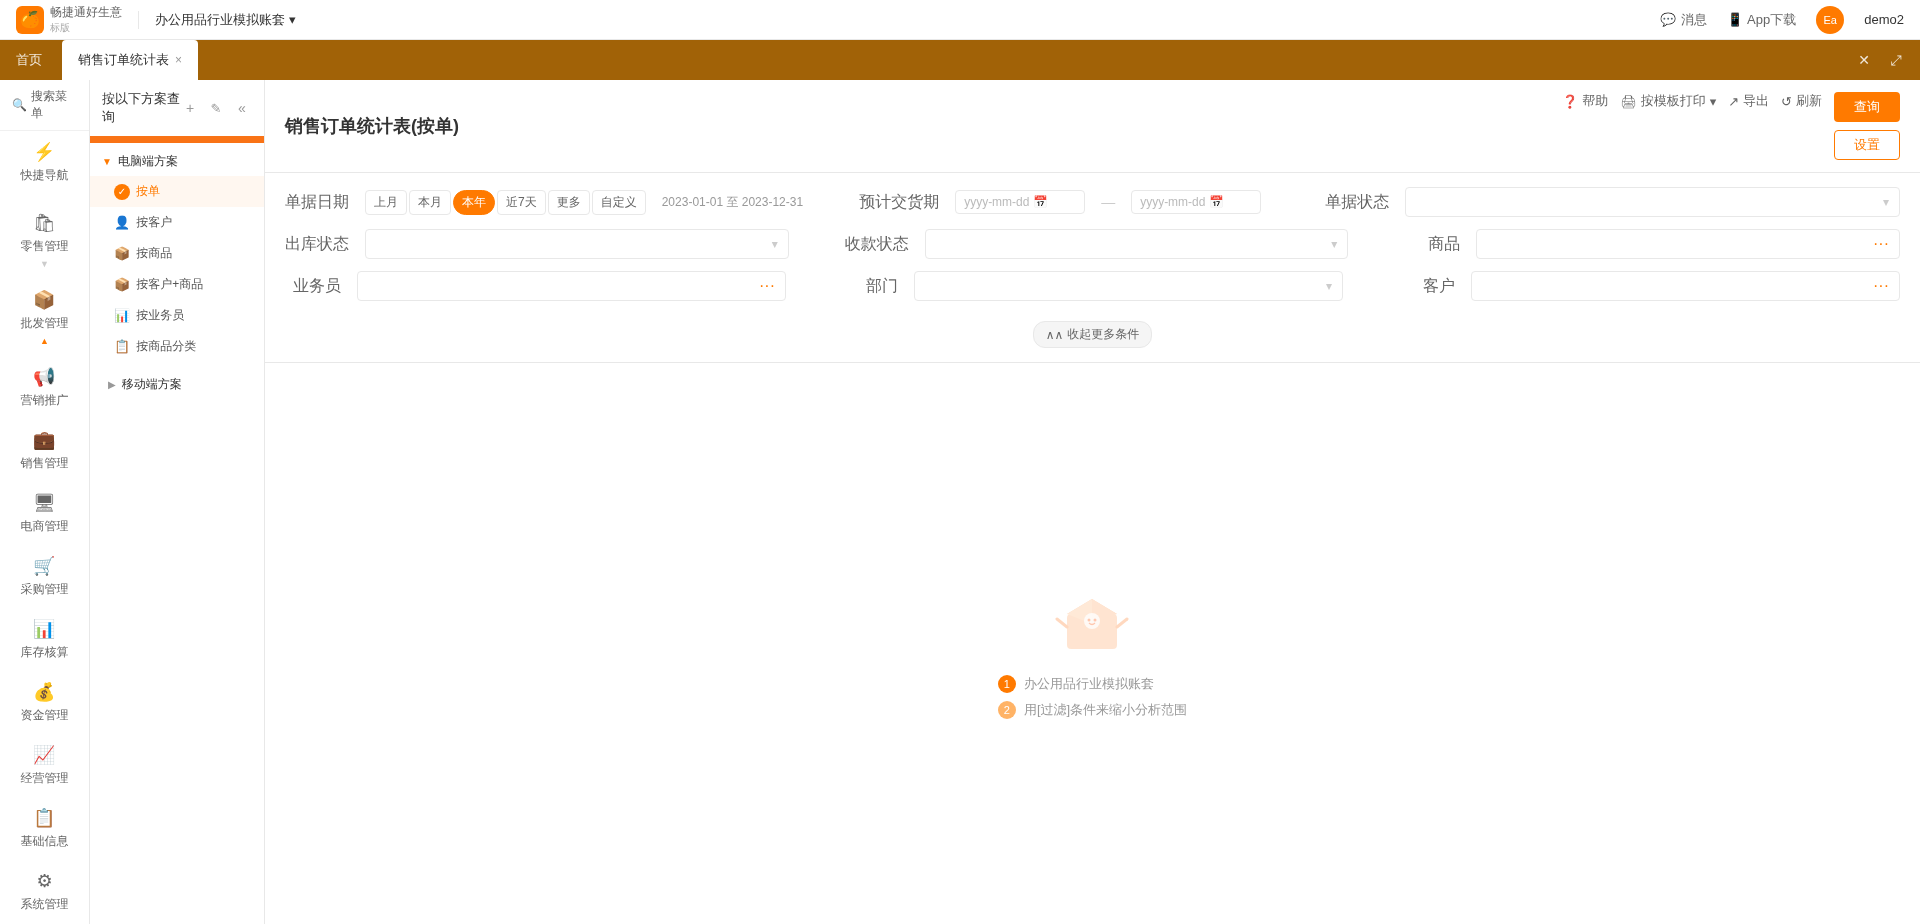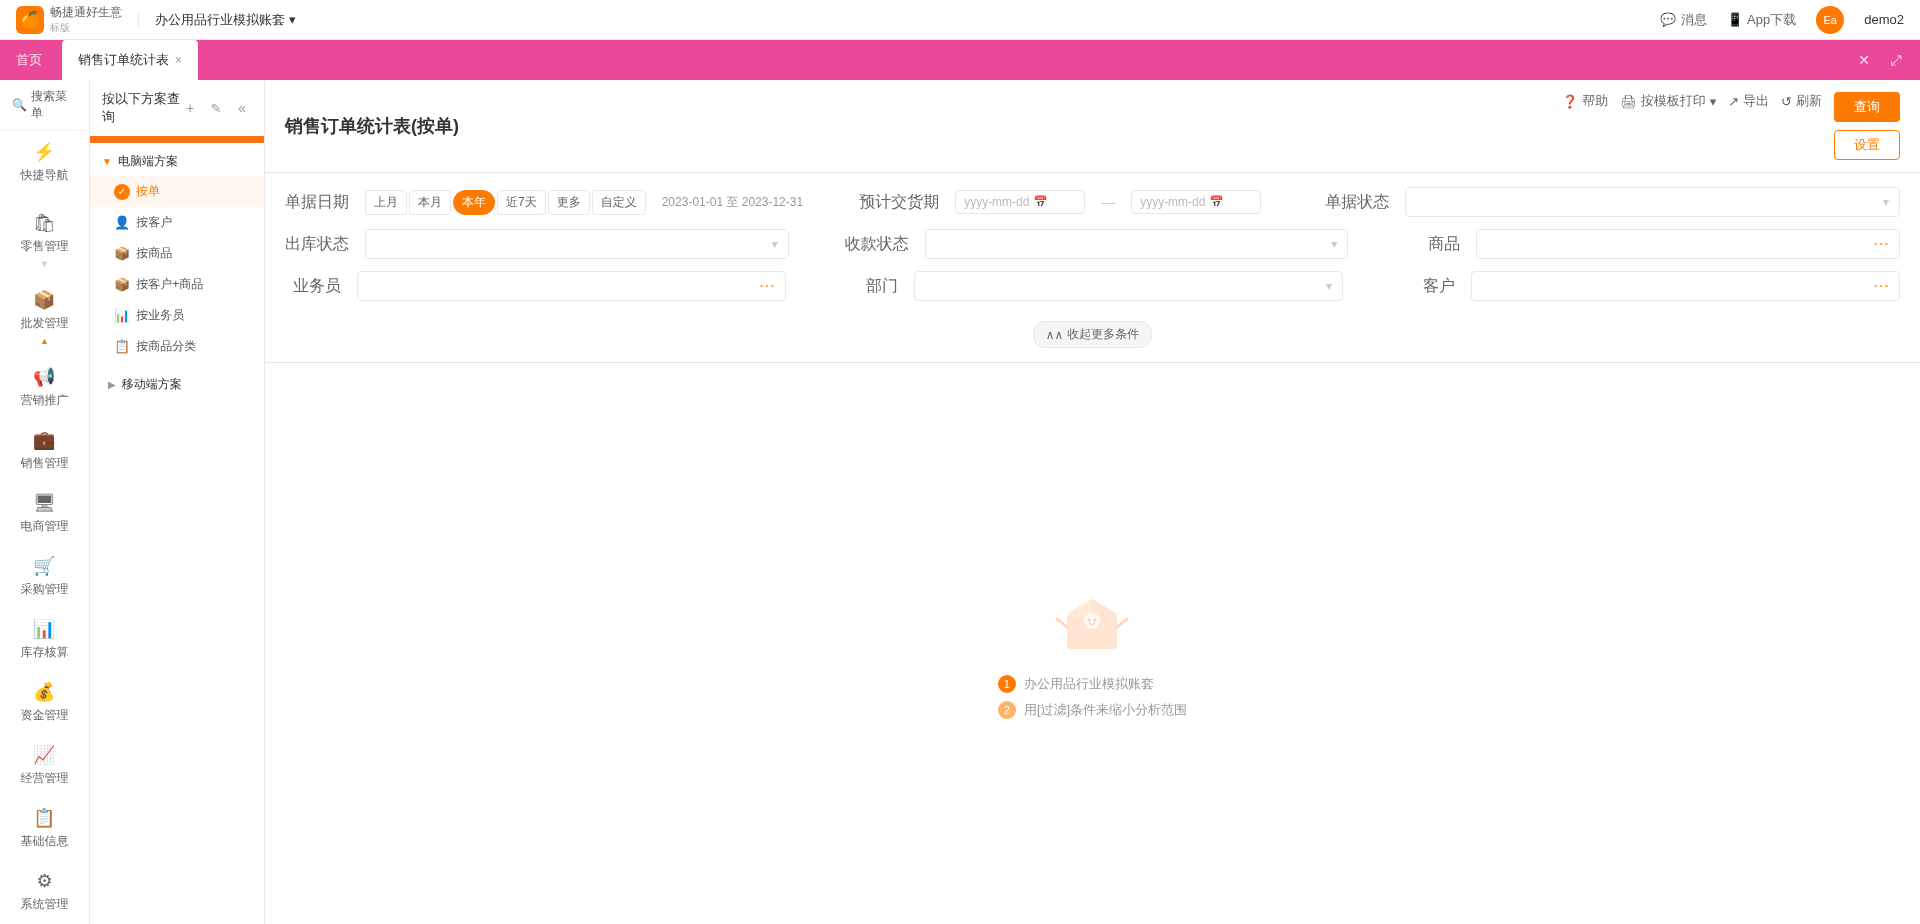--- a/index.html
+++ b/index.html
@@ -10,21 +10,21 @@
     .top-bar-left { display: flex; align-items: center; gap: 8px; }
     .logo-area { display: flex; align-items: center; gap: 6px; }
     .logo-icon { width: 28px; height: 28px; background: #ff7a00; border-radius: 6px; display: flex; align-items: center; justify-content: center; color: white; font-size: 16px; }
     .logo-text { font-size: 12px; color: #666; line-height: 1.3; }
     .company-selector { display: flex; align-items: center; gap: 4px; color: #333; font-size: 13px; cursor: pointer; padding-left: 16px; border-left: 1px solid #e8e8e8; margin-left: 8px; }
     .top-bar-right { display: flex; align-items: center; gap: 20px; }
     .top-bar-icon { display: flex; align-items: center; gap: 4px; color: #666; font-size: 13px; cursor: pointer; }
     .user-avatar { width: 28px; height: 28px; border-radius: 50%; background: #ff7a00; display: flex; align-items: center; justify-content: center; color: white; font-size: 11px; overflow: hidden; }
 
     
-    .tab-bar { height: 40px; background: #ec4899; display: flex; align-items: center; padding: 0 0; flex-shrink: 0; }
+    .tab-bar { height: 40px; background: #a16207; display: flex; align-items: center; padding: 0 0; flex-shrink: 0; }
     .tab-item { height: 40px; display: flex; align-items: center; padding: 0 16px; font-size: 13px; color: rgba(255,255,255,0.85); cursor: pointer; gap: 6px; }
     .tab-item.home { background: transparent; }
     .tab-item.active { background: #fff; color: #333; border-radius: 4px 4px 0 0; margin: 0 4px; }
     .tab-close { color: #999; font-size: 12px; cursor: pointer; }
     .tab-bar-actions { margin-left: auto; display: flex; align-items: center; gap: 8px; padding-right: 12px; }
     .tab-action-btn { width: 24px; height: 24px; display: flex; align-items: center; justify-content: center; color: rgba(255,255,255,0.85); cursor: pointer; font-size: 14px; }
 
     
     .main-layout { display: flex; flex: 1; overflow: hidden; }
 

